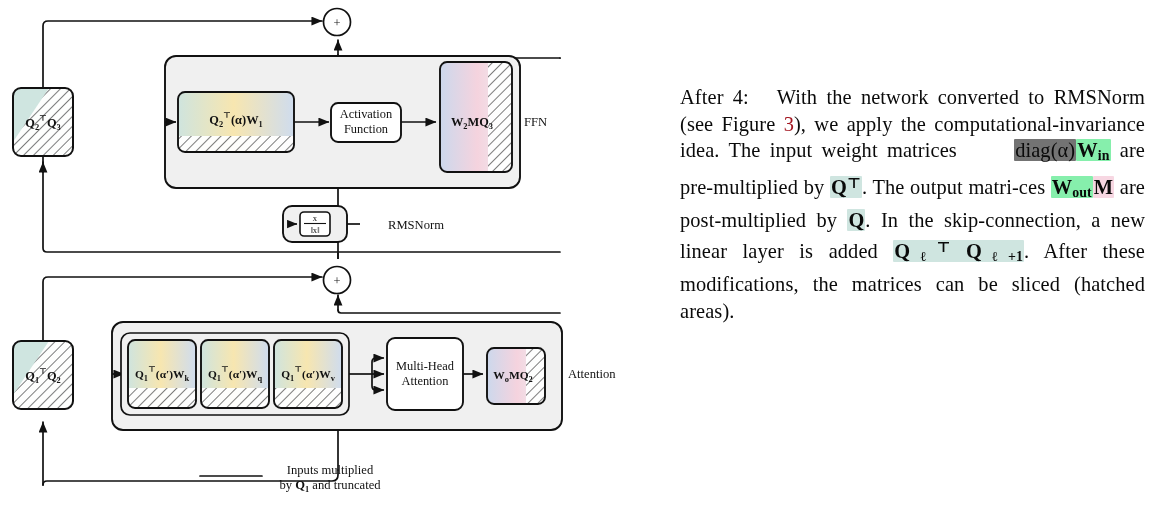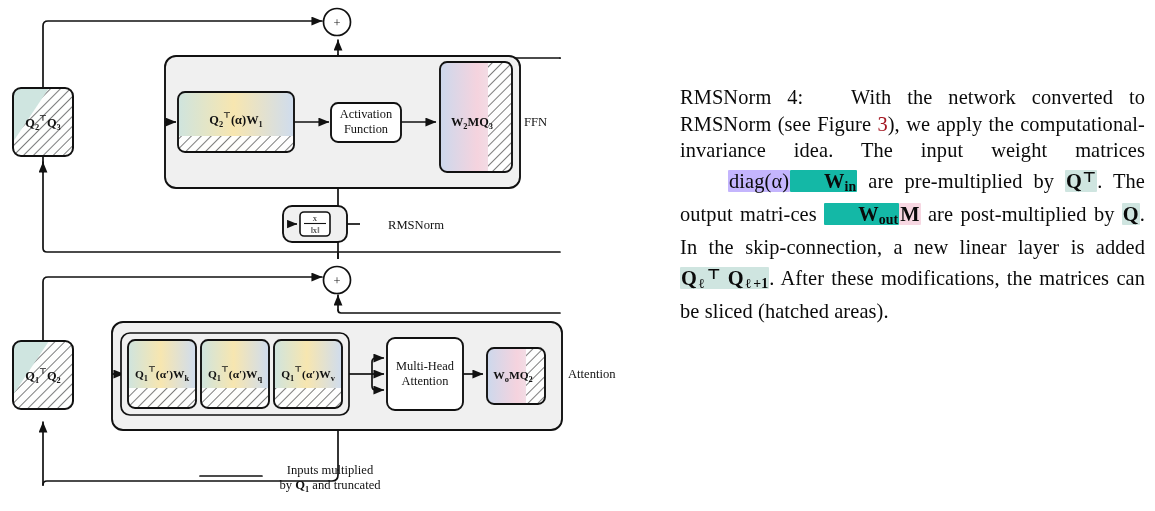--- a/index.html
+++ b/index.html
@@ -12,22 +12,22 @@
 
   
   #caption{
     position:absolute;left:680px;top:84px;width:465px;
     font-family:"Liberation Serif","DejaVu Serif",serif;
     font-size:20.4px;line-height:26.6px;text-align:justify;
     color:#0a0a0a;letter-spacing:.1px;
   }
   #caption .figref{color:#a31621;}
   .hl{padding:0 1px;border-radius:1px;}
-  .hl-yellow{background:#c4b5fd;margin-left:48px;}
-  .hl-blue{background:#14b8a6;padding-left:34px;}
+  .hl-yellow{background:#737373;margin-left:48px;}
+  .hl-blue{background:#86efac;}
   .hl-teal{background:#cfe5e0;}
   .hl-pink{background:#f7d7e2;}
   .bm{font-weight:bold;}
   .sub{font-size:.68em;vertical-align:-0.25em;}
   .sup{font-size:.72em;vertical-align:0.42em;}
 
   
   #watermark{
     position:absolute;left:905px;top:434px;
     font-family:"DejaVu Sans","Liberation Sans",sans-serif;
@@ -292,18 +292,18 @@
 
     <g>
       <text class="lbl" x="330" y="474" text-anchor="middle">Inputs multiplied</text>
       <text class="lbl" x="330" y="489" text-anchor="middle">
         <tspan>by </tspan><tspan style="font-weight:bold">Q</tspan><tspan class="vsub" dy="3">1</tspan><tspan dy="-3"> and truncated</tspan>
       </text>
     </g>
   </svg>
 
   <div id="caption">
-    <span>RMSNorm 4:</span>
+    <span>After 4:</span>
     <span>&nbsp;&nbsp;</span><span>With the network converted to RMSNorm (see Figure </span><span class="figref">3</span><span>), we apply the computational-invariance idea. The input weight matrices </span><span class="hl hl-yellow"><span>diag(α)</span></span><span class="hl hl-blue bm"><span>W</span><span class="sub">in</span></span><span> are pre-multiplied by </span><span class="hl hl-teal bm"><span>Q</span><span class="sup">⊤</span></span><span>. The output matri-ces </span><span class="hl hl-blue bm"><span>W</span><span class="sub">out</span></span><span class="hl hl-pink bm">M</span><span> are post-multiplied by </span><span class="hl hl-teal bm">Q</span><span>. In the skip-connection, a new linear layer is added </span><span class="hl hl-teal bm"><span>Q</span><span class="sub">ℓ</span><span class="sup">⊤</span>&nbsp;<span>Q</span><span class="sub">ℓ+1</span></span><span>. After these modifications, the matrices can be sliced (hatched areas).</span>
   </div>
 
 
 </div>
 
 </body></html>

